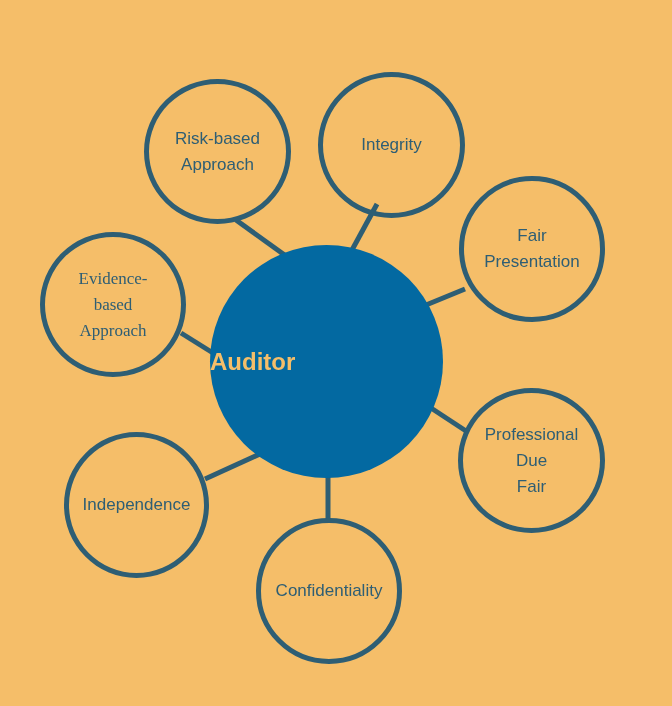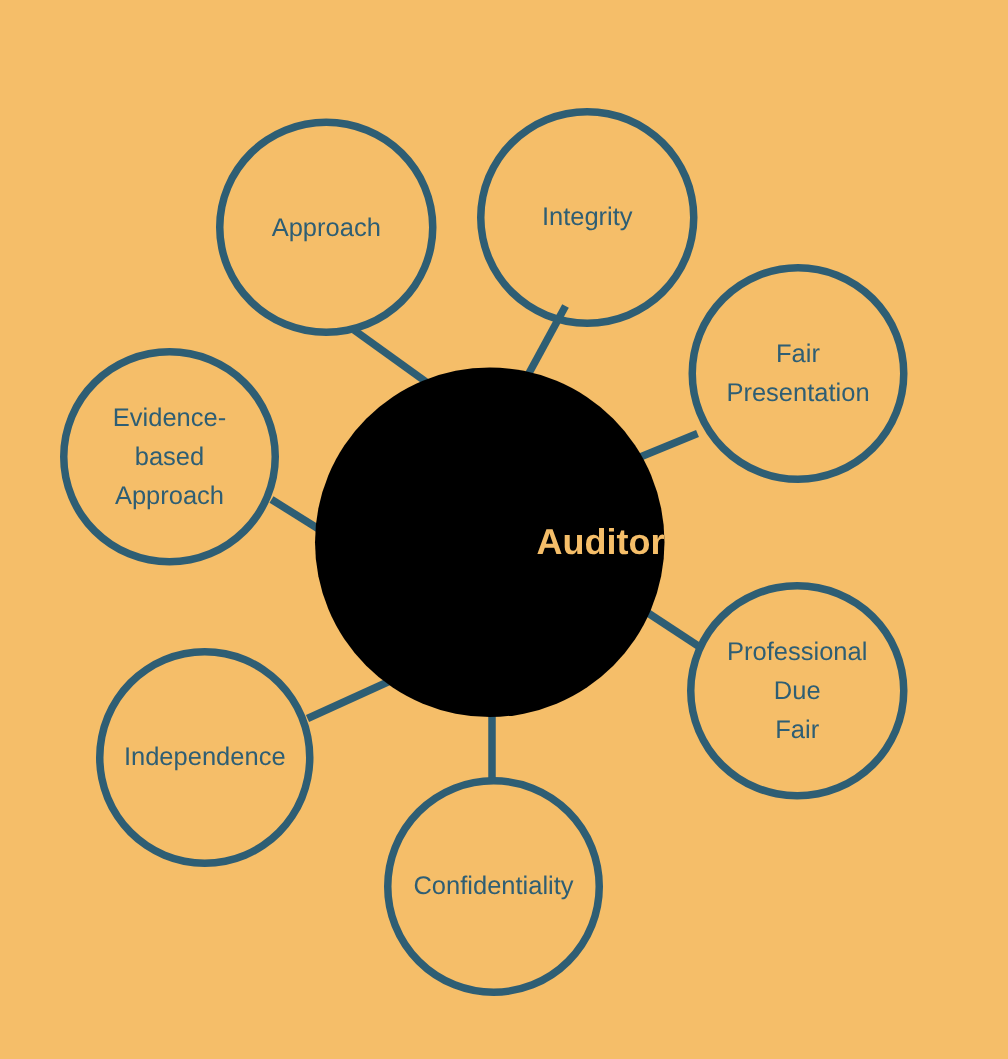--- a/index.html
+++ b/index.html
@@ -16,22 +16,22 @@
       border: 5px solid #2E5E74;
       display: flex; align-items: center; justify-content: center;
       text-align: center;
       color: #2E5E74;
       font-size: 17px; line-height: 26px;
     }
     .node span { display: block; }
     .center {
       position: absolute; box-sizing: border-box;
       border-radius: 50%;
-      background: #000000;
-      display: flex; align-items: center; justify-content: flex-end;
+      background: #0369a1;
+      display: flex; align-items: center; justify-content: flex-start;
       color: #F5BE69; font-weight: bold; font-size: 24px;
     }
   </style>
 </head>
 <body>
 
 <div class="canvas">
   <svg class="links" viewBox="0 0 672 706">
     <g stroke="#2E5E74" stroke-width="5" stroke-linecap="butt">
       <line x1="236" y1="220" x2="286" y2="256"></line>
@@ -43,20 +43,21 @@
       <line x1="181" y1="333" x2="213" y2="353"></line>
     </g>
   </svg>
 
   <div class="center" style="left:210px; top:245px; width:233px; height:233px;">
     <span>Auditor</span>
   </div>
 
   <div class="node" style="left:144px; top:79px; width:147px; height:145px;">
     <div>
+      <span>Risk-based</span>
       <span>Approach</span>
     </div>
   </div>
 
   <div class="node" style="left:318px; top:72px; width:147px; height:146px;">
     <div>
       <span>Integrity</span>
     </div>
   </div>
 
@@ -80,20 +81,20 @@
       <span>Independence</span>
     </div>
   </div>
 
   <div class="node" style="left:256px; top:518px; width:146px; height:146px;">
     <div>
       <span>Confidentiality</span>
     </div>
   </div>
 
-  <div class="node" style="left:40px; top:232px; width:146px; height:145px;">
+  <div class="node" style="left:40px; top:232px; width:146px; height:145px;font-family:Liberation Serif, serif;">
     <div>
       <span>Evidence-</span>
       <span>based</span>
       <span>Approach</span>
     </div>
   </div>
 </div>
 
 </body></html>

